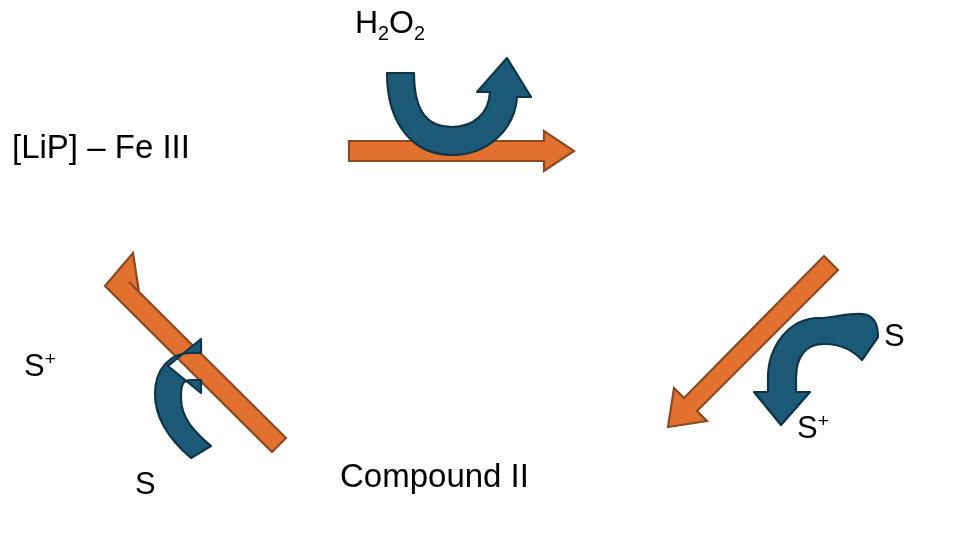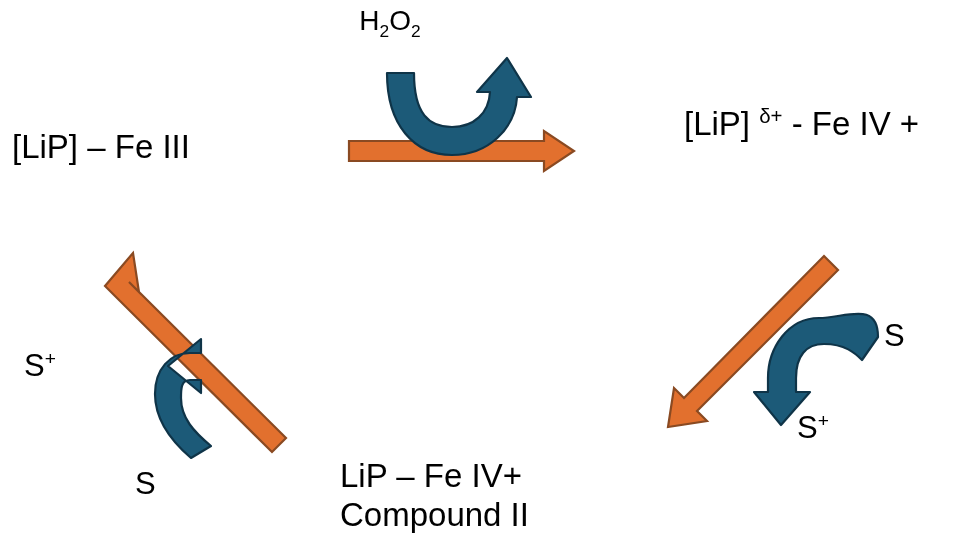--- a/index.html
+++ b/index.html
@@ -31,21 +31,21 @@
     white-space: nowrap;
     line-height: 1.18;
   }
   .lbl-substrate {
     font-size: 31px;
   }
   .lbl-species {
     font-size: 33px;
   }
   .lbl-reagent {
-    font-size: 28px;
+    font-size: 32px;
   }
   .sup {
     font-size: 0.62em;
     vertical-align: super;
     line-height: 0;
   }
   .sub {
     font-size: 0.62em;
     vertical-align: sub;
     line-height: 0;
@@ -121,27 +121,23 @@
   <div class="label lbl-reagent ctr" style="left:390px; top:4px;">
     <span>H</span><span class="sub">2</span><span>O</span><span class="sub">2</span>
   </div>
 
 
   <div class="label lbl-species" style="left:12px; top:128px;">
     <span>[LiP] – Fe III</span>
   </div>
 
   <div class="label lbl-species two-line" style="left:684px; top:105px;">
-    <div>
-      <span>[LiP] </span><span class="sup">δ+</span><span> - Fe IV +</span>
-    </div>
   </div>
 
   <div class="label lbl-species two-line" style="left:340px; top:457px;">
-    <div>LiP – Fe IV+</div>
     <div>Compound II</div>
   </div>
 
   <div class="label lbl-substrate" style="left:24px; top:348px;">
     <span>S</span><span class="sup">+</span>
   </div>
 
   <div class="label lbl-substrate" style="left:135px; top:466px;">
     <span>S</span>
   </div>

